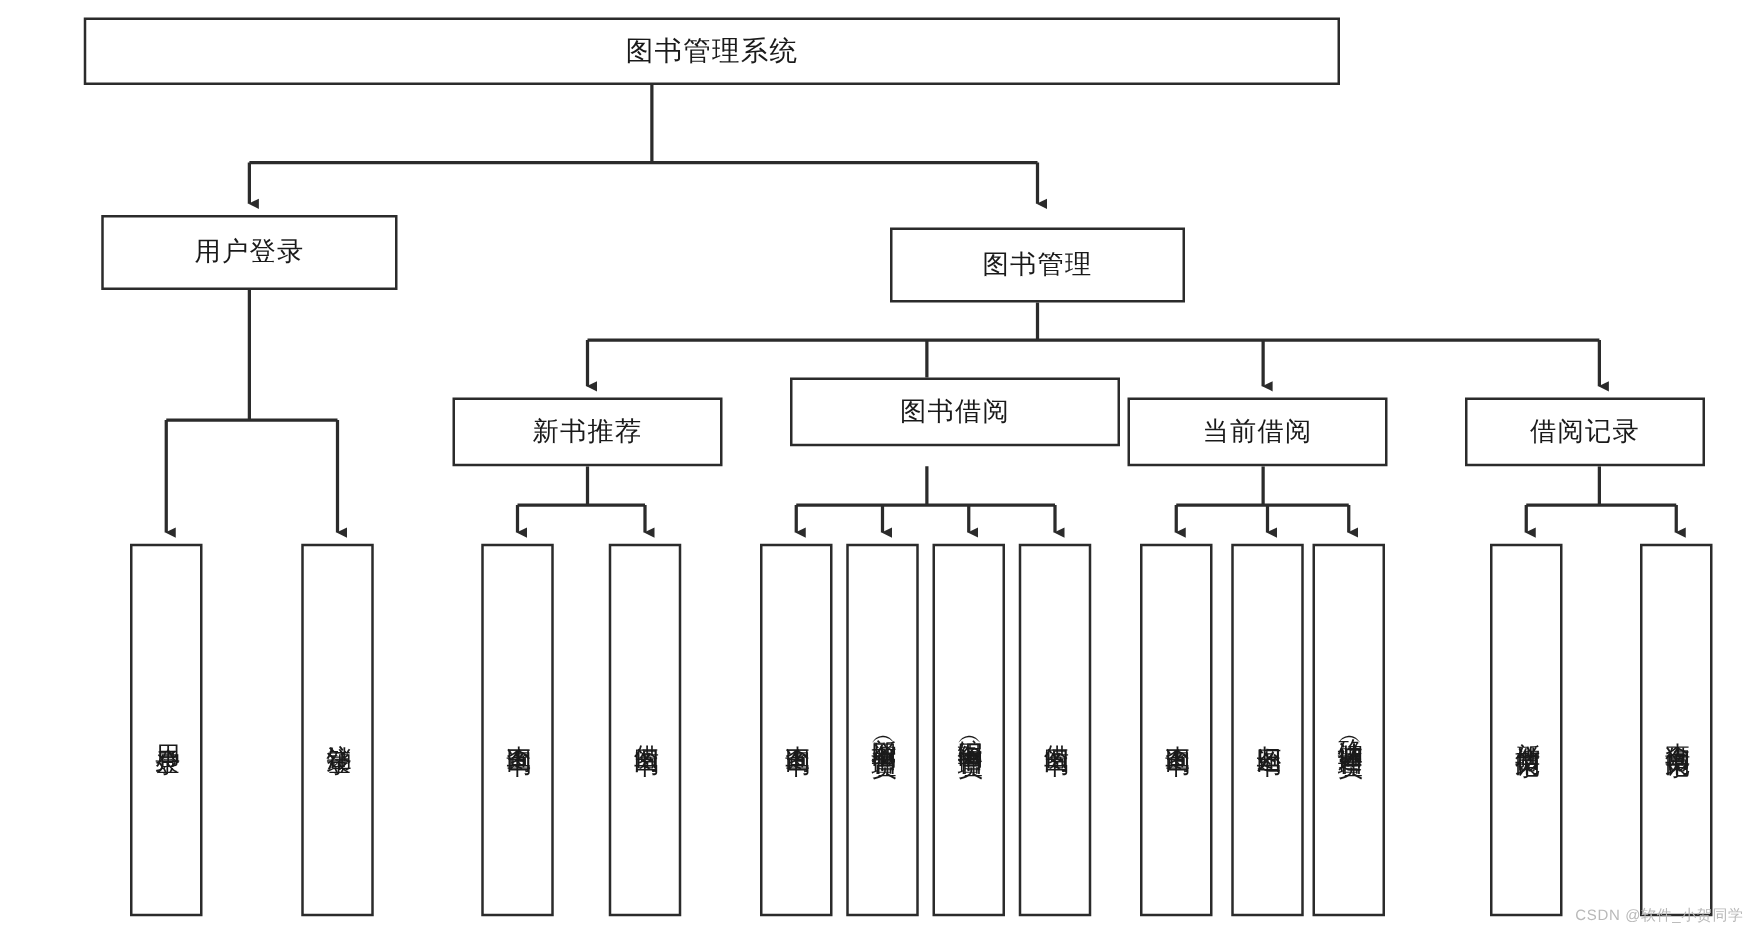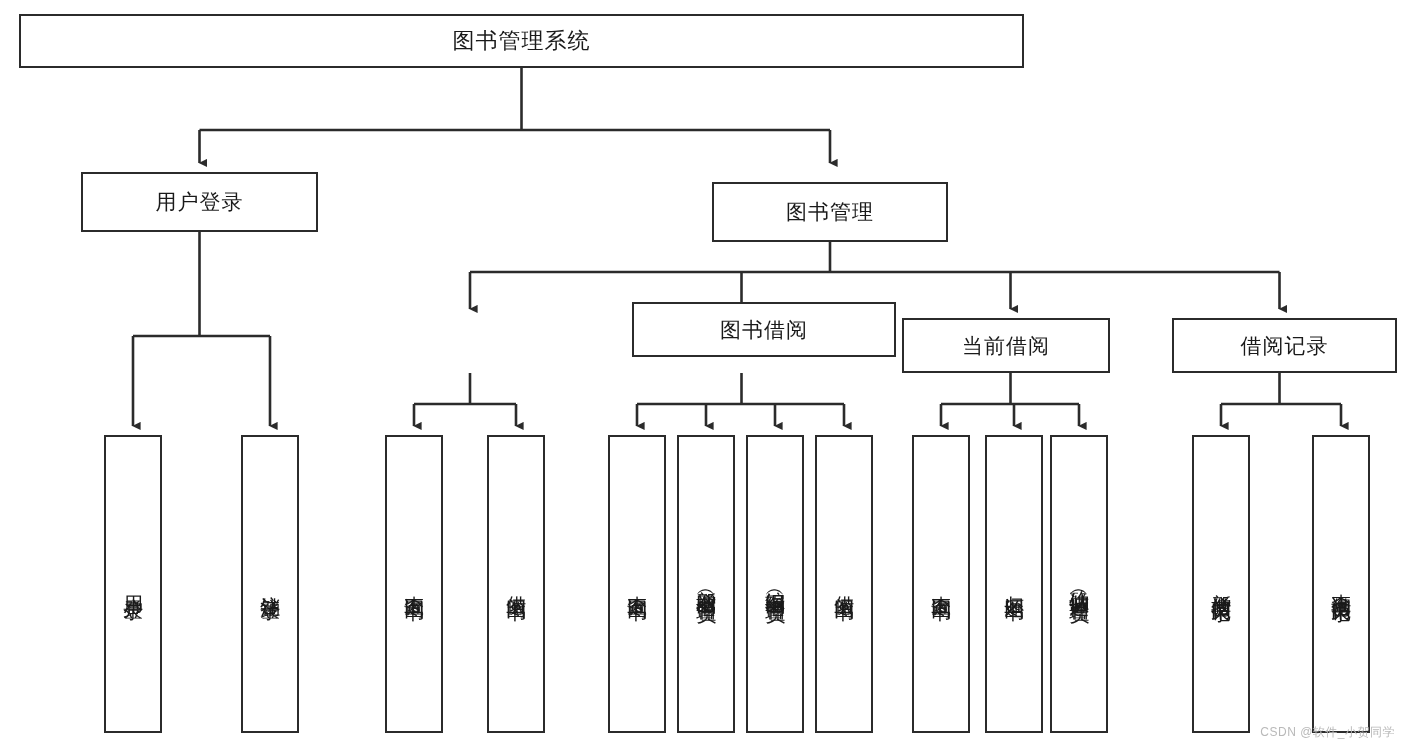--- a/index.html
+++ b/index.html
@@ -36,20 +36,21 @@
     justify-content: center;
     color: #1a1a1a;
   }
   .node.horiz {
     font-size: 21px;
     letter-spacing: 1px;
     line-height: 1.2;
   }
   .node.root {
     font-size: 22px;
+    margin-left: 48px;
   }
   .node.leaf {
     padding: 6px 2px;
     align-items: center;
     justify-content: center;
   }
   .leaf .vtext {
     writing-mode: vertical-rl;
     text-orientation: upright;
     font-size: 20px;
@@ -122,27 +123,30 @@
     <span>图书管理系统</span>
   </div>
 
   <div class="node horiz" style="left:81px; top:172px; width:237px; height:60px;">
     <span>用户登录</span>
   </div>
   <div class="node horiz" style="left:712px; top:172px; width:236px; height:60px;margin-top:10px;">
     <span>图书管理</span>
   </div>
 
+  <div class="node horiz" style="left:362px; top:318px; width:216px; height:55px;">
+    <span>新书推荐</span>
+  </div>
   <div class="node horiz" style="left:632px; top:302px; width:264px; height:55px;">
     <span>图书借阅</span>
   </div>
   <div class="node horiz" style="left:902px; top:318px; width:208px; height:55px;">
     <span>当前借阅</span>
   </div>
-  <div class="node horiz" style="left:1172px; top:318px; width:225px; height:55px;">
+  <div class="node horiz" style="left:1172px; top:318px; width:192px; height:55px;">
     <span>借阅记录</span>
   </div>
 
   <div class="node leaf" style="left:104px; top:435px; width:58px; height:298px;">
     <span class="vtext">用户登录</span>
   </div>
   <div class="node leaf" style="left:241px; top:435px; width:58px; height:298px;">
     <span class="vtext">注销登录</span>
   </div>
   <div class="node leaf" style="left:385px; top:435px; width:58px; height:298px;">

